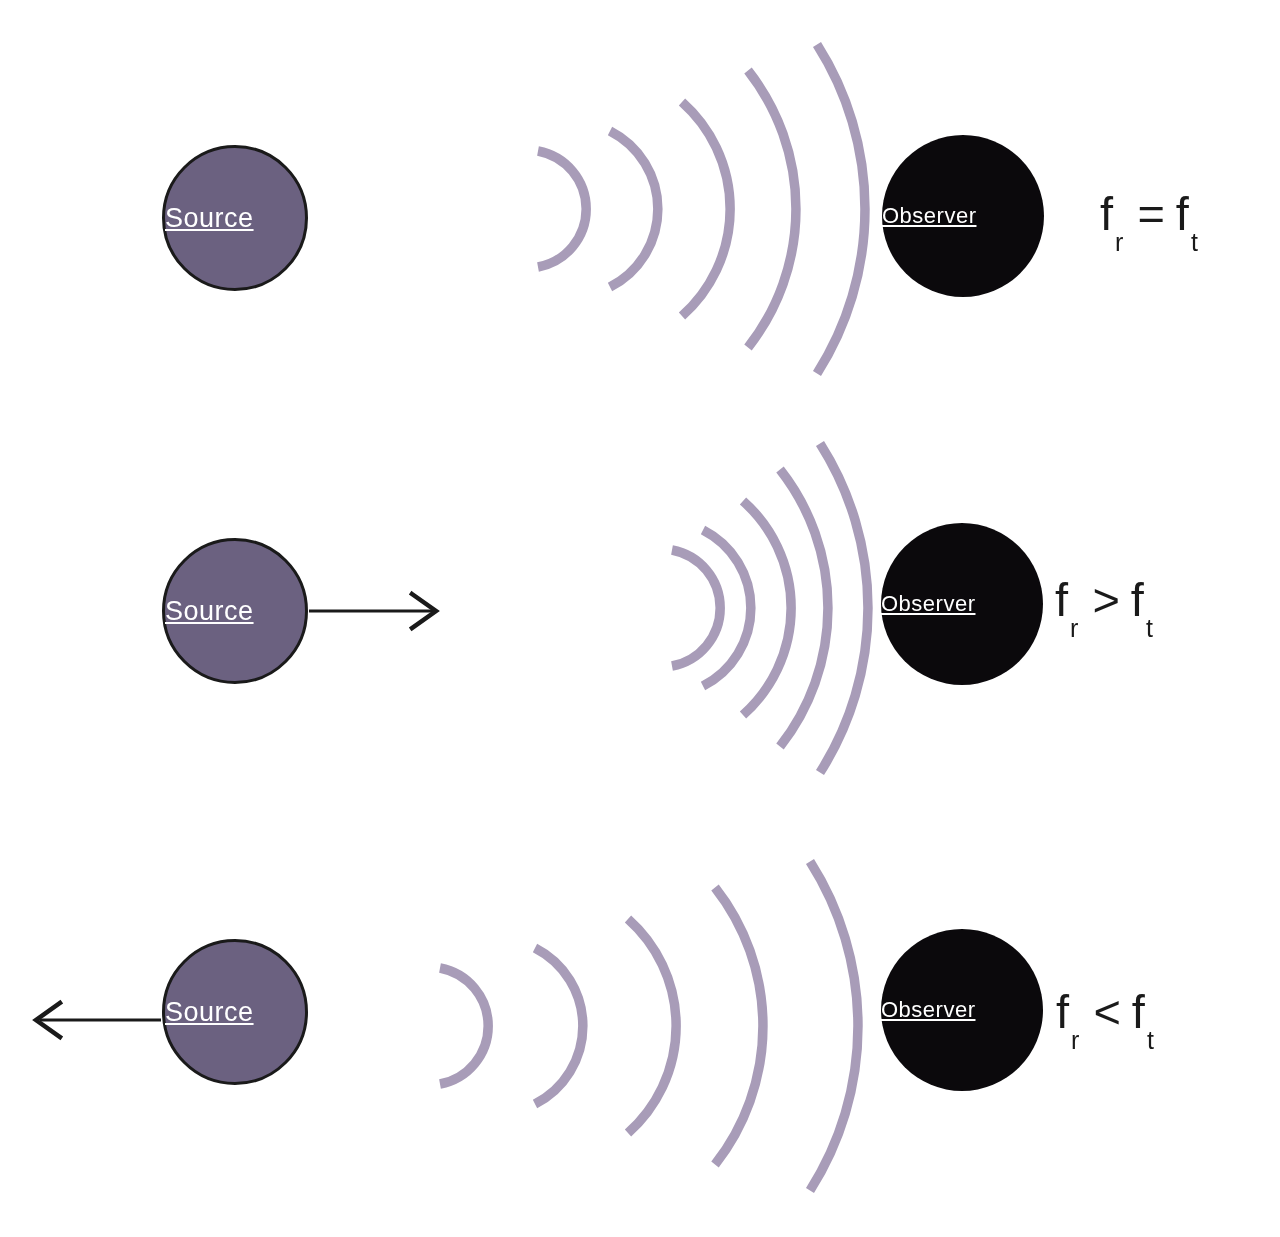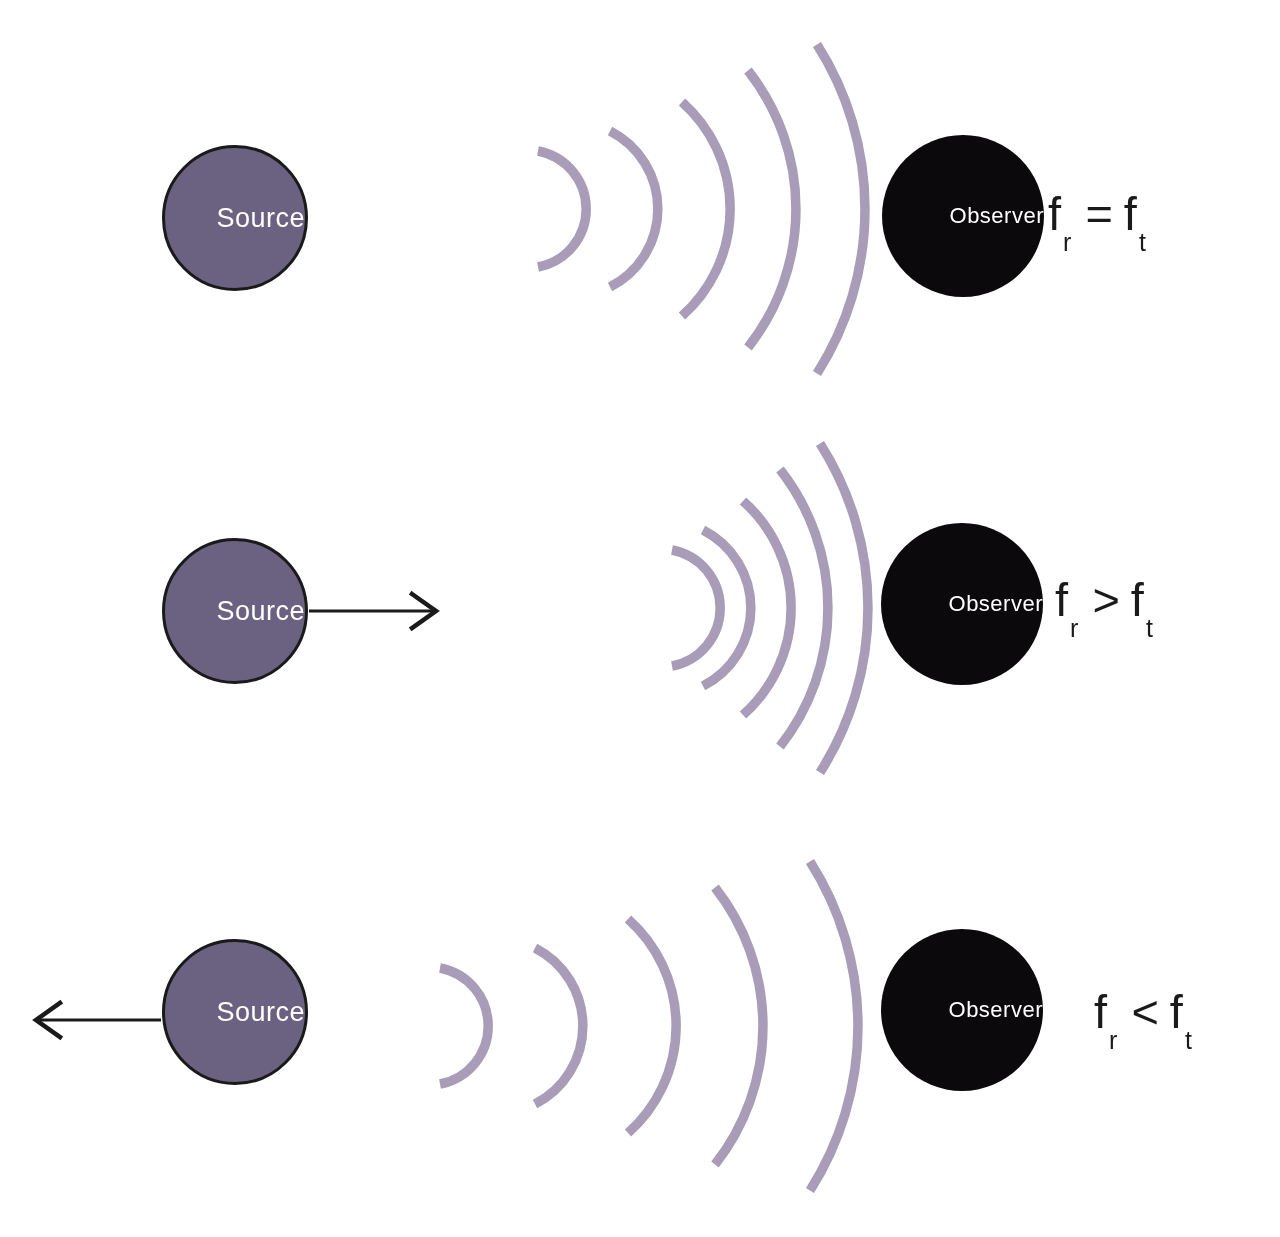--- a/index.html
+++ b/index.html
@@ -38,23 +38,24 @@
     stroke-width: 4.5;
     stroke-linecap: square;
     stroke-linejoin: miter;
   }
   .circle {
     position: absolute;
     border-radius: 50%;
     box-sizing: border-box;
     display: flex;
     align-items: center;
-    justify-content: flex-end;
+    justify-content: flex-start;
     color: var(--text-on-circle, #ffffff);
     letter-spacing: 0.5px;
+    text-decoration: underline;
   }
   .source {
     width: 146px;
     height: 146px;
     background: var(--source-fill, #6b6180);
     border: 3px solid var(--outline, #1a1a1a);
     font-size: 27px;
   }
   .observer {
     width: 162px;
@@ -124,37 +125,37 @@
       <polyline class="arrow-head" points="60,1003 36,1020 60,1037"></polyline>
     </g>
   </svg>
 
   <div class="circle source" style="left:162px; top:145px;">
     <span>Source</span>
   </div>
   <div class="circle observer" style="left:882px; top:135px;">
     <span>Observer</span>
   </div>
-  <div class="formula" style="left:1048px; top:190px;">
+  <div class="formula" style="left:1100px; top:190px;">
     <span class="fvar">f</span><span class="fsub">r</span><span class="fop">=</span><span class="fvar">f</span><span class="fsub">t</span>
   </div>
 
   <div class="circle source" style="left:162px; top:538px;">
     <span>Source</span>
   </div>
   <div class="circle observer" style="left:881px; top:523px;">
     <span>Observer</span>
   </div>
   <div class="formula" style="left:1055px; top:576px;">
     <span class="fvar">f</span><span class="fsub">r</span><span class="fop">&gt;</span><span class="fvar">f</span><span class="fsub">t</span>
   </div>
 
   <div class="circle source" style="left:162px; top:939px;">
     <span>Source</span>
   </div>
   <div class="circle observer" style="left:881px; top:929px;">
     <span>Observer</span>
   </div>
-  <div class="formula" style="left:1094px; top:988px;">
+  <div class="formula" style="left:1056px; top:988px;">
     <span class="fvar">f</span><span class="fsub">r</span><span class="fop">&lt;</span><span class="fvar">f</span><span class="fsub">t</span>
   </div>
 
 </div>
 
 </body></html>

